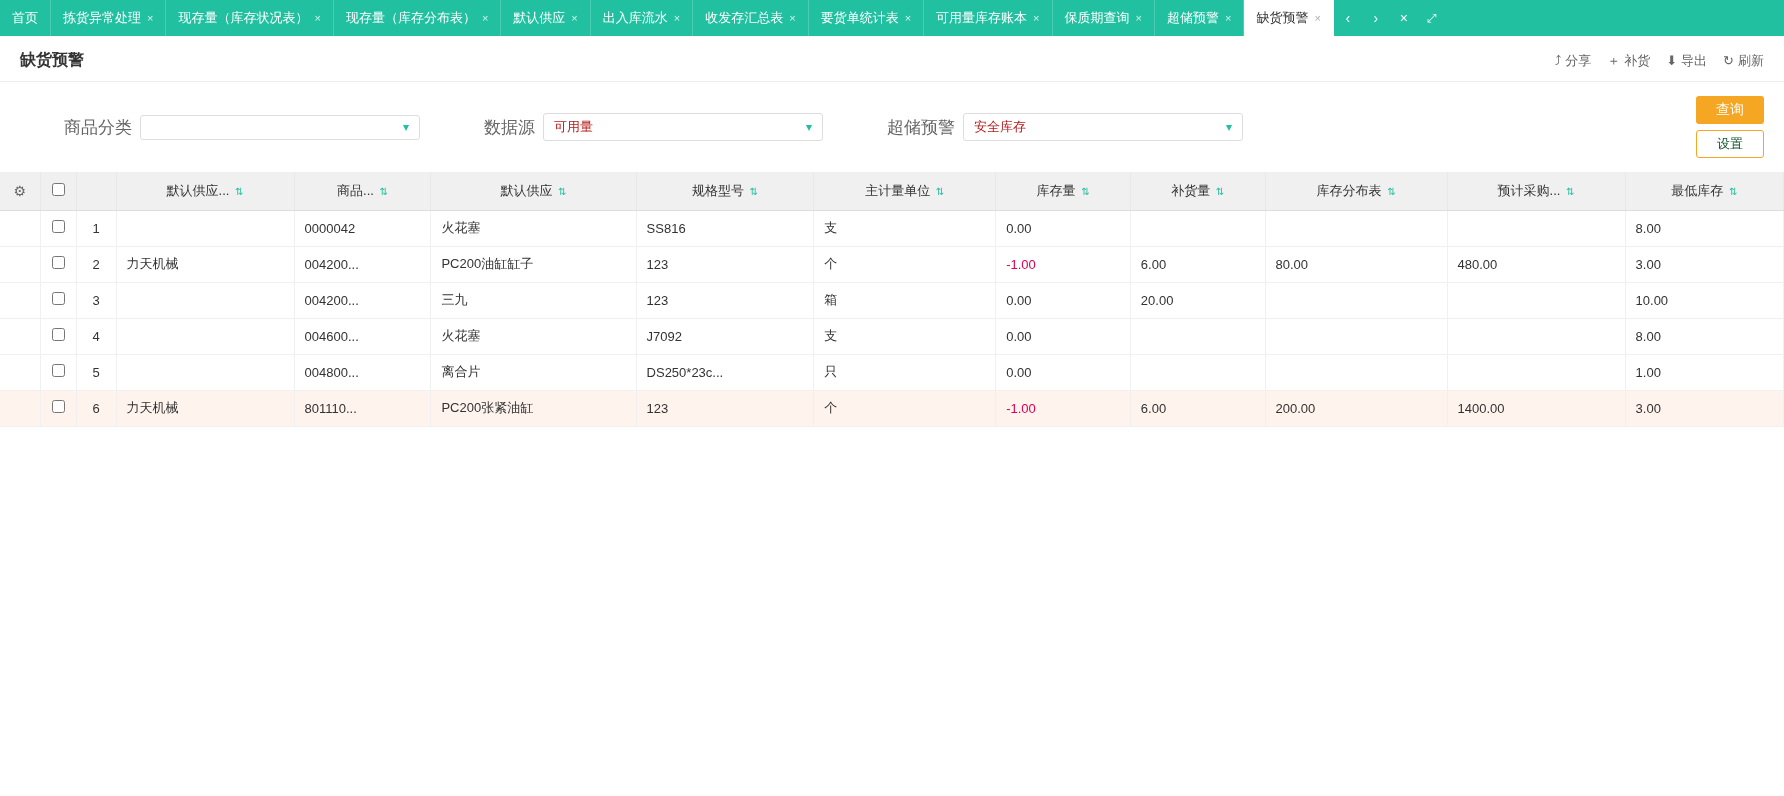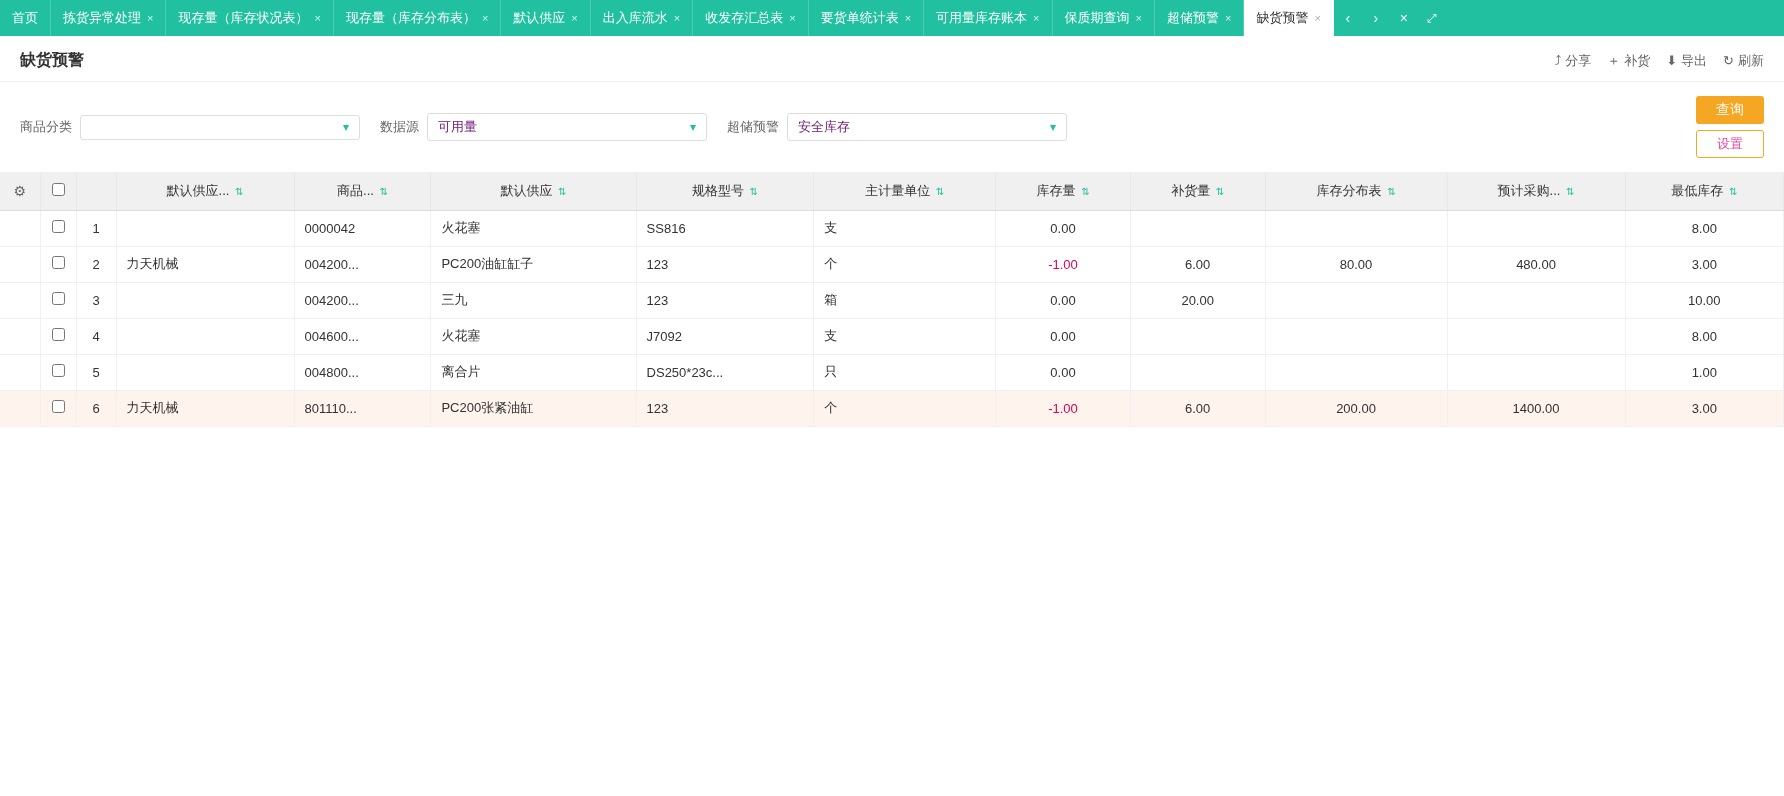--- a/index.html
+++ b/index.html
@@ -93,39 +93,40 @@
       gap: 20px;
       flex-wrap: wrap;
     }
     .filter-group {
       display: flex;
       align-items: center;
       gap: 8px;
     }
     .filter-label {
       color: #666;
-      font-size: 13px;
+      font-size: 17px;
       white-space: nowrap;
+      margin-left: 44px;
     }
     .filter-select {
       display: flex;
       align-items: center;
       border: 1px solid #ddd;
       border-radius: 3px;
       padding: 4px 10px;
       min-width: 200px;
       background: #fff;
       cursor: pointer;
       justify-content: space-between;
     }
     .filter-select-wide {
       min-width: 280px;
     }
     .filter-select-value {
-      color: #701a75;
+      color: #b91c1c;
       font-size: 13px;
     }
     .filter-select-arrow {
       color: #20c0a0;
       font-size: 12px;
       margin-left: 8px;
     }
     .filter-actions {
       display: flex;
       flex-direction: column;
@@ -137,21 +138,21 @@
       color: #fff;
       border: none;
       border-radius: 3px;
       padding: 5px 20px;
       cursor: pointer;
       font-size: 14px;
       min-width: 60px;
     }
     .btn-settings {
       background: #fff;
-      color: #ec4899;
+      color: #14532d;
       border: 1px solid #f5a623;
       border-radius: 3px;
       padding: 4px 20px;
       cursor: pointer;
       font-size: 13px;
       min-width: 60px;
     }
 
     
     .table-container {
@@ -186,21 +187,21 @@
       height: 36px;
       border-bottom: 1px solid #f0f0f0;
     }
     tbody tr.highlighted { background: #fff3ed; }
     tbody td {
       padding: 0 10px;
       border-right: 1px solid #f0f0f0;
       white-space: nowrap;
     }
     .td-center { text-align: center; }
-    .td-right { text-align: center; }
+    .td-right { text-align: left; }
     .col-index { width: 40px; text-align: center; }
     .col-check { width: 36px; text-align: center; }
     .col-settings { width: 40px; text-align: center; }
     input[type="checkbox"] { cursor: pointer; }
 
     
     .gear-icon { color: #666; font-size: 14px; cursor: pointer; }
   </style>
 </head>
 <body>

